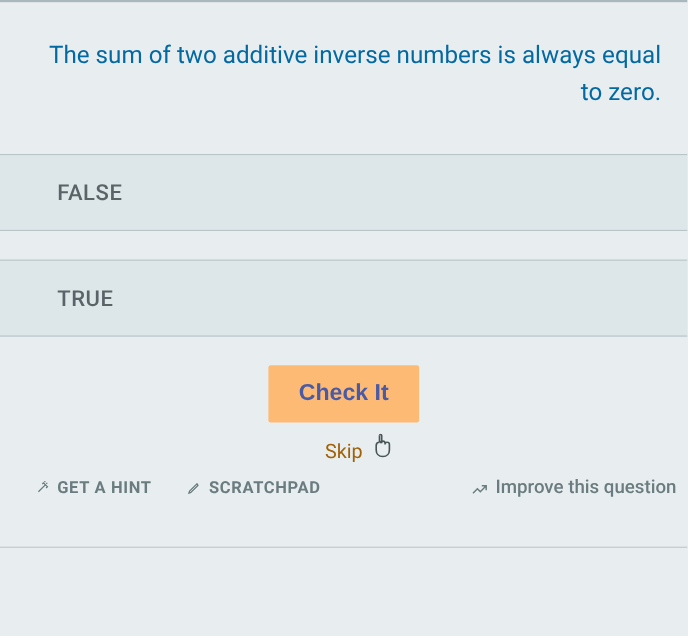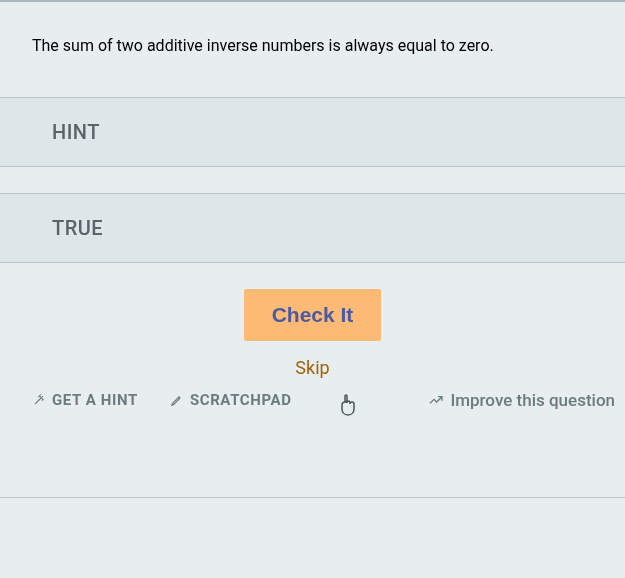--- a/index.html
+++ b/index.html
@@ -24,24 +24,25 @@
       padding: 32px 24px 20px 32px;
       display: flex;
     }
     .question-number {
       color: #6b7a7f;
       font-size: 21px;
       margin-right: 14px;
       flex-shrink: 0;
     }
     .question-text {
-      color: #000000;
-      font-size: 16px;
+      color: #0369a1;
+      font-size: 22px;
       line-height: 1.55;
       font-weight: 400;
+      text-align: right;
     }
     .options-container {
       margin-top: 18px;
     }
     .option {
       background: #dde6e8;
       border-top: 1px solid #b8c4c8;
       border-bottom: 1px solid #b8c4c8;
       padding: 22px 24px 22px 52px;
       margin-bottom: 26px;
@@ -99,21 +100,21 @@
       display: flex;
       align-items: center;
       gap: 6px;
     }
     .improve-link {
       color: #6a7c7f;
       font-size: 17px;
       font-weight: 500;
       cursor: pointer;
       display: flex;
-      align-items: center;
+      align-items: flex-end;
       gap: 6px;
     }
     .icon {
       display: inline-flex;
       align-items: center;
       justify-content: center;
     }
     .cursor-overlay {
       position: absolute;
       left: 338px;
@@ -134,21 +135,21 @@
 <body>
 
 <div class="top-line"></div>
 
 <div class="question-container">
   <div class="question-text">The sum of two additive inverse numbers is always equal to zero.</div>
 </div>
 
 <div class="options-container">
   <div class="option">
-    <span class="option-text">HINT</span>
+    <span class="option-text">FALSE</span>
   </div>
   <div class="option">
     <span class="option-text">TRUE</span>
   </div>
 </div>
 
 <div class="actions-container">
   <button class="check-button">
     <span>Check It</span>
   </button>

